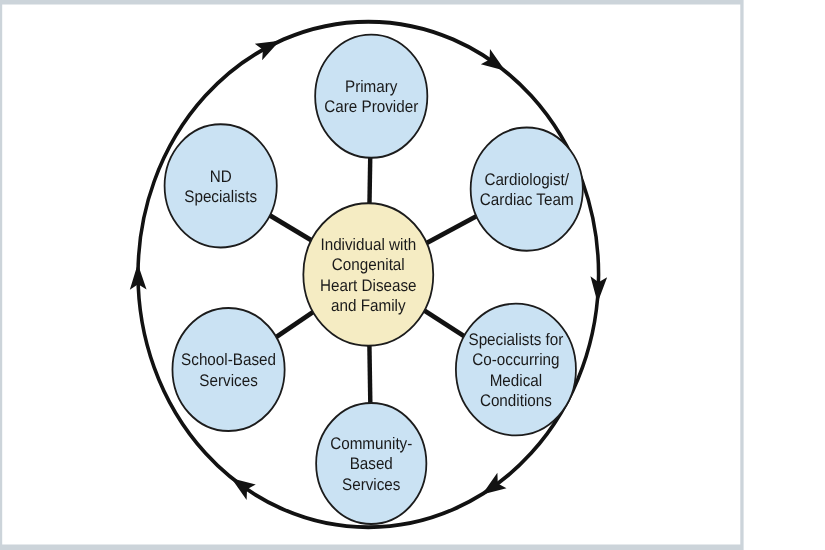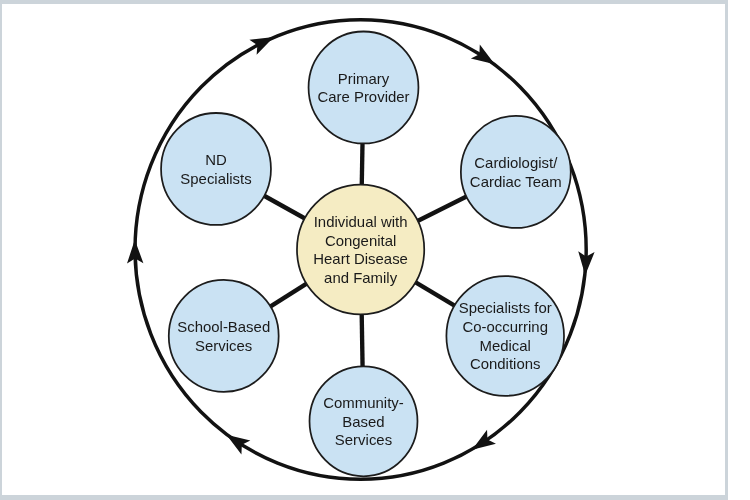--- a/index.html
+++ b/index.html
@@ -1,18 +1,18 @@
 <!DOCTYPE html>
 <html><head>
 <meta charset="utf-8">
 <style>
   html, body { margin: 0; padding: 0; background: #ffffff; }
   .screenshot-frame {
     position: relative;
-    width: 728px;
+    width: 676px;
     height: 500px;
     box-sizing: border-box;
     border-style: solid;
     border-color: #ccd4da;
     border-width: 4px 3px 5px 2px;
     background: #ffffff;
     overflow: hidden;
   }
   .screenshot-frame svg {
     display: block;

